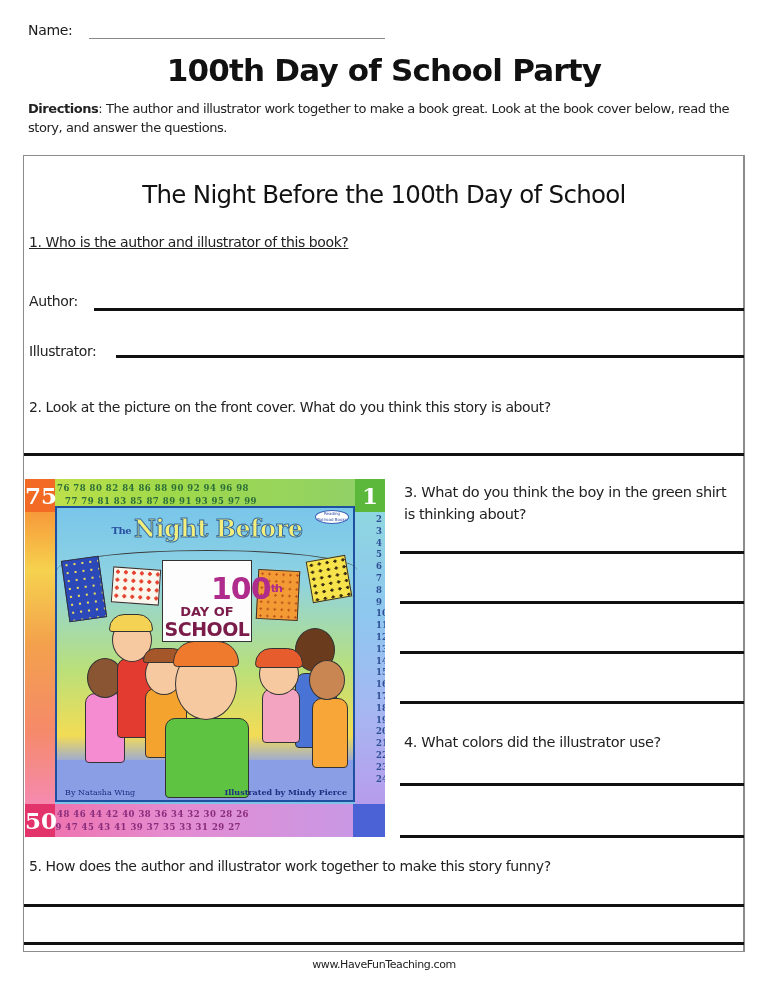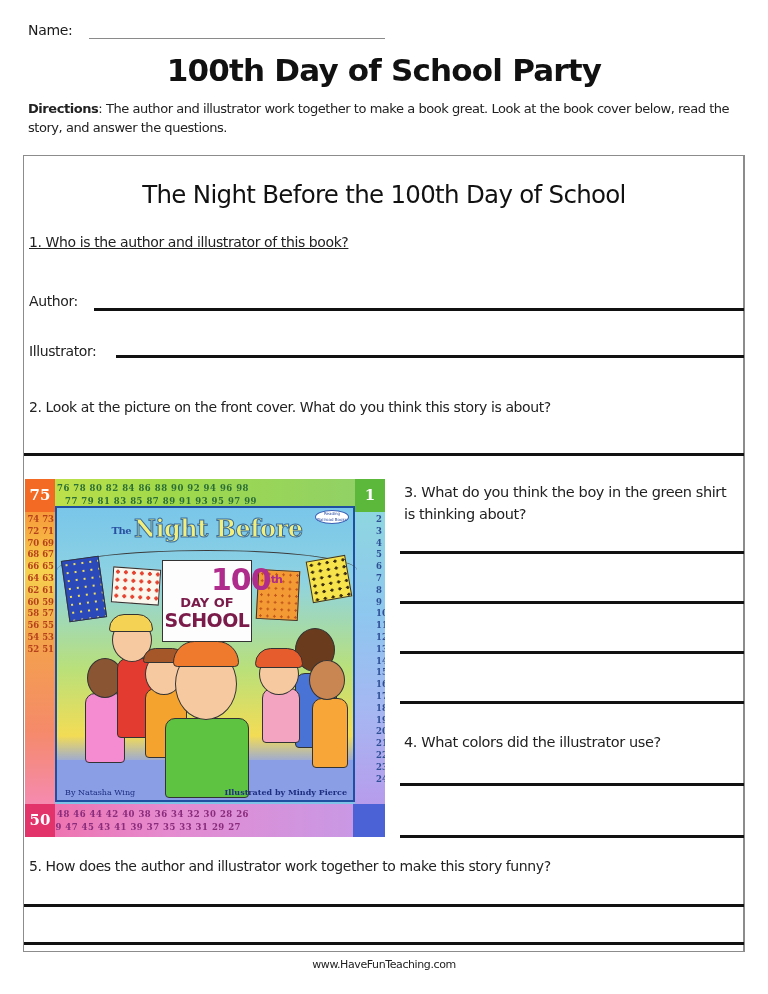--- a/index.html
+++ b/index.html
@@ -30,21 +30,21 @@
              background: #7fc3e8; }
     .strip-top { position: absolute; left: 0; top: 0; width: 360px; height: 33px;
                  background: linear-gradient(90deg, #c5e24a 0%, #9fd94a 40%, #8fd06a 100%); }
     .strip-bottom { position: absolute; left: 0; bottom: 0; width: 360px; height: 33px;
                     background: linear-gradient(90deg, #f06fa8 0%, #e58bd0 40%, #c49ae8 100%); }
     .strip-left { position: absolute; left: 0; top: 33px; width: 30px; height: 292px;
                   background: linear-gradient(180deg, #f79a3a 0%, #f6d24e 20%, #f3a14c 45%, #f58a6a 75%, #f58ab0 100%); }
     .strip-right { position: absolute; right: 0; top: 33px; width: 30px; height: 292px;
                    background: linear-gradient(180deg, #8ed6e0 0%, #8ec7ef 35%, #a7b6f2 70%, #b79cec 100%); }
     .corner { position: absolute; width: 30px; height: 33px; color: #fff; font-family: "DejaVu Serif", serif;
-              font-size: 15px; font-weight: bold; text-align: center; line-height: 33px; }
+              font-size: 23px; font-weight: bold; text-align: center; line-height: 33px; }
     .c-tl { left: 0; top: 0; background: #f36a24; }
     .c-tr { right: 0; top: 0; background: #5cb83a; }
     .c-bl { left: 0; bottom: 0; background: #e2336a; }
     .c-br { right: 0; bottom: 0; background: #4b62d6; padding-left: 32px; }
     .nums { position: absolute; font-family: "DejaVu Serif", serif; font-weight: bold; font-size: 8.5px; }
     .nums-top { left: 32px; top: 3px; width: 296px; color: #2b6e37; line-height: 13px; letter-spacing: 0.5px; }
     .nums-bottom { left: 24px; bottom: 3px; width: 296px; color: #8a2c7c; line-height: 13px; letter-spacing: 0.5px; }
     .nums-left { left: 2px; top: 35px; width: 27px; color: #b5411c; line-height: 11.8px; text-align: right; }
     .nums-right { right: 2px; top: 35px; width: 27px; color: #2f4f95; line-height: 11.8px; padding-left: 20px; }
 
@@ -58,21 +58,21 @@
     .clothesline { position: absolute; left: 0; top: 42px; width: 300px; height: 20px;
                    border-top: 1.5px solid #3a3a3a; border-radius: 50% 50% 0 0 / 100% 100% 0 0; transform: rotate(0deg); }
     .art { position: absolute; border: 1.5px solid #333; }
     .art-1 { left: 8px; top: 50px; width: 38px; height: 62px; background: radial-gradient(circle, #f1e05a 25%, transparent 27%) 0 0/8px 8px, #2c49b9; transform: rotate(-8deg); }
     .art-2 { left: 55px; top: 60px; width: 48px; height: 36px; background: radial-gradient(circle, #e54330 28%, transparent 30%) 0 0/8px 8px, #fbf7ee; transform: rotate(4deg); }
     .art-3 { left: 200px; top: 62px; width: 42px; height: 50px; background: radial-gradient(circle, #c0561b 25%, transparent 28%) 0 0/7px 7px, #f39a34; transform: rotate(3deg); }
     .art-4 { left: 252px; top: 50px; width: 40px; height: 42px; background: radial-gradient(ellipse, #3a2c10 28%, transparent 31%) 0 0/8px 7px, #f7e34b; transform: rotate(-10deg); }
     .sign { position: absolute; left: 105px; top: 52px; width: 90px; height: 82px; background: #fdfdfd;
             border: 1.5px solid #333; text-align: center; }
     .sign-100 { font-family: "DejaVu Sans", sans-serif; font-weight: bold; font-size: 30px; color: #b02c8c;
-                line-height: 32px; letter-spacing: -1px; margin-top: 3px; padding-left: 48px; }
+                line-height: 32px; letter-spacing: -1px; margin-top: 12px; padding-left: 48px; }
     .sign-100 sup { font-size: 11px; vertical-align: top; }
     .sign-day { font-weight: bold; font-size: 13px; color: #7a1b4a; line-height: 14px; }
     .sign-school { font-weight: bold; font-size: 19px; color: #7a1b4a; line-height: 20px; letter-spacing: -0.5px; }
     .head { position: absolute; border-radius: 50%; background: #f6c9a0; border: 1.2px solid #333; }
     .body-part { position: absolute; border: 1.2px solid #333; border-radius: 10px 10px 4px 4px; }
     .boy-green-body { left: 108px; top: 210px; width: 84px; height: 80px; background: #5dc341; }
     .boy-green-head { left: 118px; top: 140px; width: 62px; height: 72px; }
     .boy-green-hair { position: absolute; left: 116px; top: 133px; width: 66px; height: 26px; background: #ef7a2e;
                       border-radius: 30px 30px 6px 6px; border: 1.2px solid #333; }
     .k1-body { left: 28px; top: 185px; width: 40px; height: 70px; background: #f58bd0; }
@@ -133,21 +133,20 @@
   <div class="strip-right"></div>
 
   <div class="nums nums-top">
     <div>76 78 80 82 84 86 88 90 92 94 96 98</div>
     <div style="padding-left:8px;">77 79 81 83 85 87 89 91 93 95 97 99</div>
   </div>
   <div class="nums nums-bottom">
     <div style="padding-left:8px;">48 46 44 42 40 38 36 34 32 30 28 26</div>
     <div>49 47 45 43 41 39 37 35 33 31 29 27</div>
   </div>
-  <div class="nums nums-left">74 73 72 71 70 69 68 67 66 65 64 63 62 61 60 59 58 57 56 55 54 53 52 51</div>
   <div class="nums nums-right">2 3 4 5 6 7 8 9 10 11 12 13 14 15 16 17 18 19 20 21 22 23 24</div>
 
   <div class="corner c-tl">75</div>
   <div class="corner c-tr">1</div>
   <div class="corner c-bl">50</div>
   <div class="corner c-br">25</div>
 
   <div class="scene">
     <div class="badge">Reading Railroad Books</div>
     <div class="cover-night"><small>The</small><span>Night Before</span></div>

